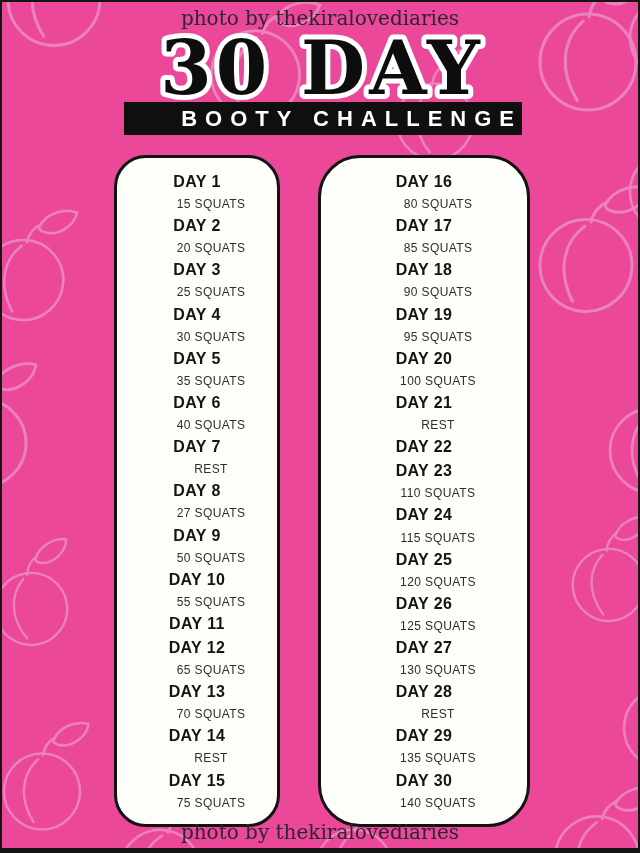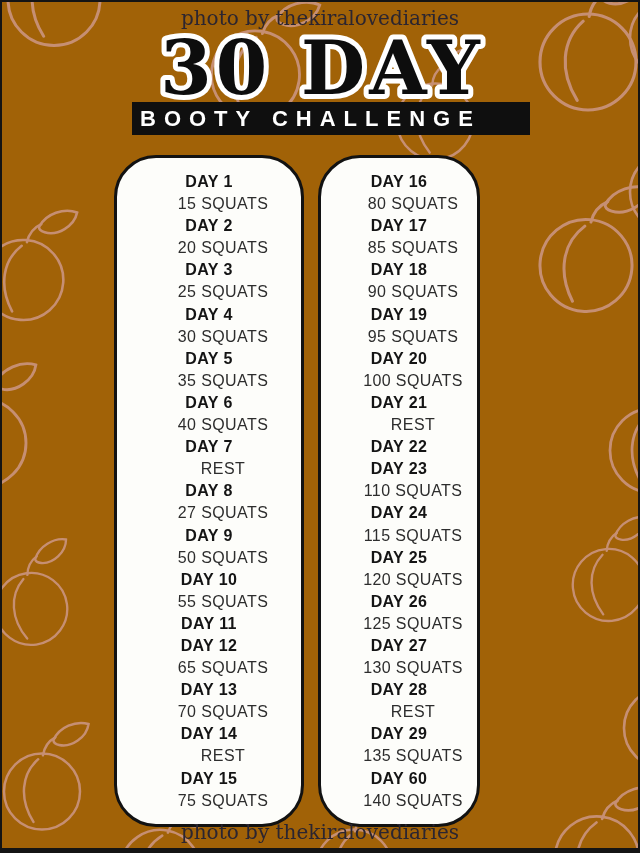--- a/index.html
+++ b/index.html
@@ -1,20 +1,20 @@
 <!DOCTYPE html>
 <html><head>
 <meta charset="utf-8">
 <style>
   html,body{margin:0;padding:0;background:#777;}
   .page{
     position:relative;
     width:640px;height:853px;
     box-sizing:border-box;
-    background:#a16207;
+    background:#ec4899;
     border:2px solid #141414;
     border-bottom-width:5px;
     overflow:hidden;
     font-family:"Liberation Sans", sans-serif;
   }
   .pattern{
     position:absolute;left:0;top:0;width:640px;height:853px;
     color:#ecbcde;opacity:.5;pointer-events:none;
   }
   .credit{
@@ -30,49 +30,49 @@
     overflow:visible;
   }
   .title-svg text{
     font-family:"DejaVu Serif", serif;
     font-weight:bold;
     font-size:74px;
     letter-spacing:4px;
     paint-order:stroke fill;
   }
   .banner{
-    position:absolute;left:130px;top:100px;width:398px;height:33px;
-    display:flex;align-items:center;justify-content:flex-start;
+    position:absolute;left:122px;top:100px;width:398px;height:33px;
+    display:flex;align-items:center;justify-content:flex-end;
   }
   .banner span{
     color:#fff;
     font-weight:bold;
     font-size:22px;
     letter-spacing:8px;
     text-indent:8px;
     white-space:nowrap;
   }
   .card{
     position:absolute;top:153px;height:672px;
     box-sizing:border-box;
     background:#fdfdfa;
     border:3px solid #121212;
     border-radius:42px;
     display:flex;flex-direction:column;
     justify-content:space-between;
     padding:16px 0 15px 0;
     text-align:center;
   }
-  .card-left{left:112px;width:190px;}
-  .card-right{left:316px;width:162px;justify-content:space-between;}
+  .card-left{left:112px;width:166px;border-radius:32px;}
+  .card-right{left:316px;width:212px;justify-content:space-between;}
   .day-label{
     font-weight:bold;font-size:16px;color:#141414;letter-spacing:.4px;line-height:1;
   }
   .day-reps{
-    font-size:16px;color:#2d2d2d;letter-spacing:.4px;line-height:1;margin-left:28px;
+    font-size:12px;color:#2d2d2d;letter-spacing:.4px;line-height:1;margin-left:28px;
   }
 </style>
 </head>
 <body>
 
 <div class="page">
 
   <svg class="pattern" viewBox="0 0 640 853" aria-hidden="true">
     <defs>
       <g id="peach" fill="none" stroke="currentColor" stroke-width="2.6" stroke-linecap="round">
@@ -163,19 +163,19 @@
       <div class="day-label">DAY 25</div>
       <div class="day-reps">120 SQUATS</div>
       <div class="day-label">DAY 26</div>
       <div class="day-reps">125 SQUATS</div>
       <div class="day-label">DAY 27</div>
       <div class="day-reps">130 SQUATS</div>
       <div class="day-label">DAY 28</div>
       <div class="day-reps">REST</div>
       <div class="day-label">DAY 29</div>
       <div class="day-reps">135 SQUATS</div>
-      <div class="day-label">DAY 60</div>
+      <div class="day-label">DAY 30</div>
       <div class="day-reps">140 SQUATS</div>
     </div>
 
   <div class="credit bottom">photo by thekiralovediaries</div>
 
 </div>
 
 </body></html>

